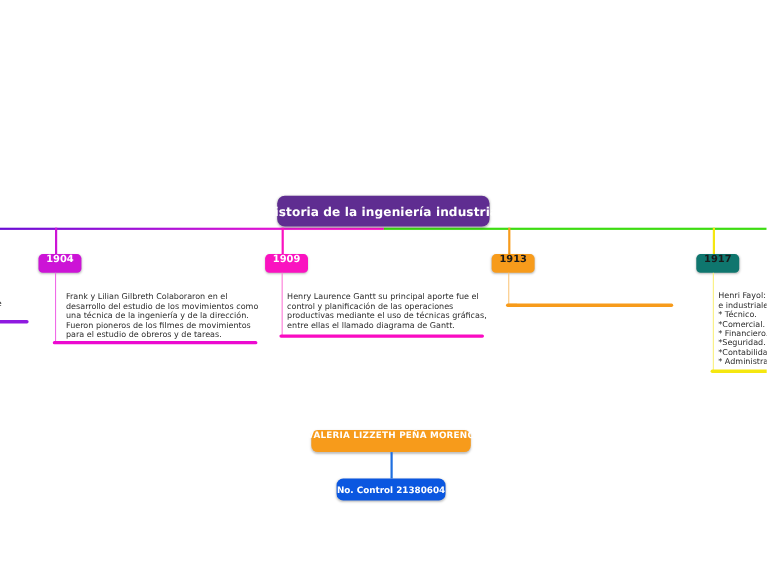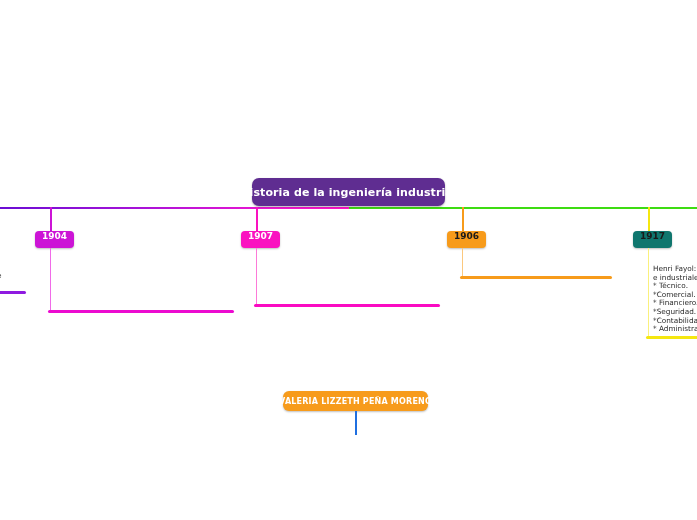--- a/index.html
+++ b/index.html
@@ -125,21 +125,20 @@
   
   .author-node {
     position: absolute;
     left: 283px;
     top: 391px;
     width: 145px;
     height: 20px;
     background: #f79b1b;
     border-radius: 6px;
     display: flex;
-    align-items: center;
     justify-content: center;
     box-shadow: 0 1px 2px rgba(0,0,0,0.25);
     box-sizing: border-box;
   }
   .author-label {
     color: #ffffff;
     font-size: 8px;
     font-weight: bold;
     letter-spacing: 0.2px;
     white-space: nowrap;
@@ -187,33 +186,42 @@
 
   <div class="clipped-text" style="left:-3px; top:272px;">e</div>
   <div class="underbar" style="left:-8px; top:291px; width:34px; background:#8f1ae0;"></div>
 
   <div class="drop" style="left:50px; background:#cc14d6;"></div>
   <div class="year-badge" style="left:35px; top:231px; background:#cc14d6;">
     <span class="year-badge-label" style="color:#ffffff;">1904</span>
   </div>
   <div class="elbow-v" style="left:50px; top:248px; height:63px; background:#f06ae8;"></div>
   <div class="elbow-h" style="left:50px; top:310px; width:10px; background:#f06ae8;"></div>
+  <div class="desc" style="left:60px; top:266px; width:182px;">Frank y Lilian Gilbreth Colaboraron en el
+desarrollo del estudio de los movimientos como
+una técnica de la ingeniería y de la dirección.
+Fueron pioneros de los filmes de movimientos
+para el estudio de obreros y de tareas.</div>
   <div class="underbar" style="left:48px; top:310px; width:186px; background:#ec0ad0;"></div>
 
   <div class="drop" style="left:256px; background:#fa12c0;"></div>
   <div class="year-badge" style="left:241px; top:231px; background:#fa12c0;">
-    <span class="year-badge-label" style="color:#ffffff;">1907</span>
+    <span class="year-badge-label" style="color:#ffffff;">1909</span>
   </div>
   <div class="elbow-v" style="left:256px; top:248px; height:58px; background:#fc7ad8;"></div>
   <div class="elbow-h" style="left:256px; top:305px; width:8px; background:#fc7ad8;"></div>
+  <div class="desc" style="left:261px; top:266px; width:186px;">Henry Laurence Gantt su principal aporte fue el
+control y planificación de las operaciones
+productivas mediante el uso de técnicas gráficas,
+entre ellas el llamado diagrama de Gantt.</div>
   <div class="underbar" style="left:254px; top:304px; width:186px; background:#fa0ac2;"></div>
 
   <div class="drop" style="left:462px; background:#f79b1b;"></div>
   <div class="year-badge" style="left:447px; top:231px; background:#f79b1b;">
-    <span class="year-badge-label" style="color:#1a1a1a;">1906</span>
+    <span class="year-badge-label" style="color:#1a1a1a;">1913</span>
   </div>
   <div class="elbow-v" style="left:462px; top:248px; height:29px; background:#fbc87e;"></div>
   <div class="elbow-h" style="left:462px; top:276px; width:8px; background:#fbc87e;"></div>
   <div class="underbar" style="left:460px; top:276px; width:152px; background:#f79b1b;"></div>
 
   <div class="drop" style="left:648px; background:#f5e710;"></div>
   <div class="year-badge" style="left:633px; top:231px; background:#0f766e;">
     <span class="year-badge-label" style="color:#1a1a1a;">1917</span>
   </div>
   <div class="elbow-v" style="left:648px; top:248px; height:90px; background:#faf07d;"></div>
@@ -225,14 +233,17 @@
 * Financiero.
 *Seguridad.
 *Contabilidad
 * Administrac</div>
   <div class="underbar" style="left:646px; top:336px; width:60px; background:#f5e710;"></div>
 
   <div class="author-node">
     <span class="author-label">VALERIA LIZZETH PEÑA MORENO</span>
   </div>
   <div class="author-connector"></div>
+  <div class="control-node">
+    <span class="control-label">No. Control 21380604</span>
+  </div>
 
 </div>
 
 </body></html>

